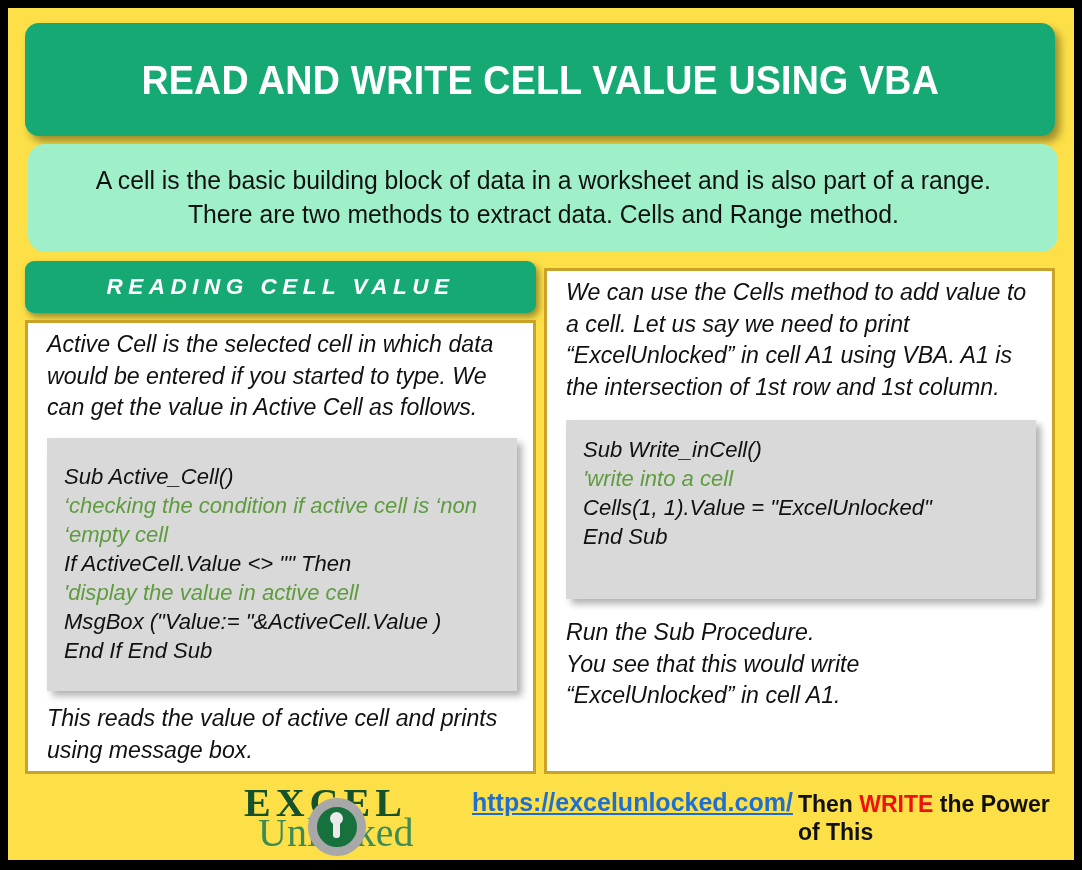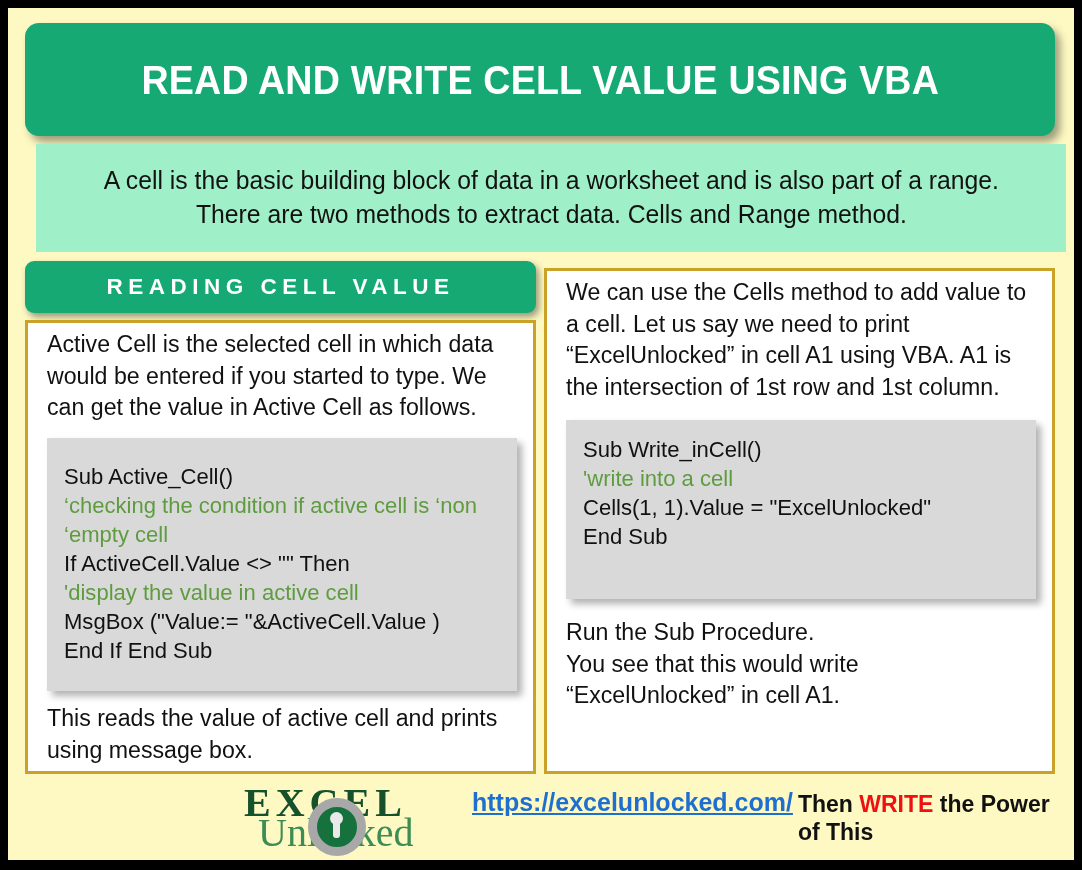--- a/index.html
+++ b/index.html
@@ -21,21 +21,21 @@
     width: 1082px;
     height: 870px;
     background: #000000;
     padding: 8px 8px 10px 8px;
   }
   .canvas {
     position: relative;
     box-sizing: border-box;
     width: 100%;
     height: 100%;
-    background: #fef9c3;
+    background: #fde047;
     padding: 0;
   }
 
   
   .title-banner {
     position: absolute;
     left: 17px;
     top: 15px;
     width: 1030px;
     height: 113px;
@@ -52,48 +52,50 @@
     font-weight: bold;
     letter-spacing: 0.2px;
     text-align: center;
     line-height: 1.1;
     transform: scaleX(0.94);
   }
 
   
   .intro-band {
     position: absolute;
-    left: 28px;
+    left: 20px;
     top: 136px;
     width: 1030px;
     height: 108px;
     background: #9FEFC8;
     display: flex;
     align-items: center;
     justify-content: center;
     padding: 0 14px;
     box-sizing: border-box;
+    border-radius: 17px;
   }
   .intro-text {
     color: #111111;
     font-size: 25.5px;
     line-height: 1.32;
     text-align: center;
     transform: scaleX(0.97);
   }
 
   
   .columns {
     position: absolute;
     left: 17px;
     top: 253px;
     width: 1030px;
     height: 513px;
     display: flex;
     gap: 8px;
+    font-style: italic;
   }
   .column {
     position: relative;
     width: 511px;
     display: flex;
     flex-direction: column;
   }
 
   .col-header {
     height: 52px;

